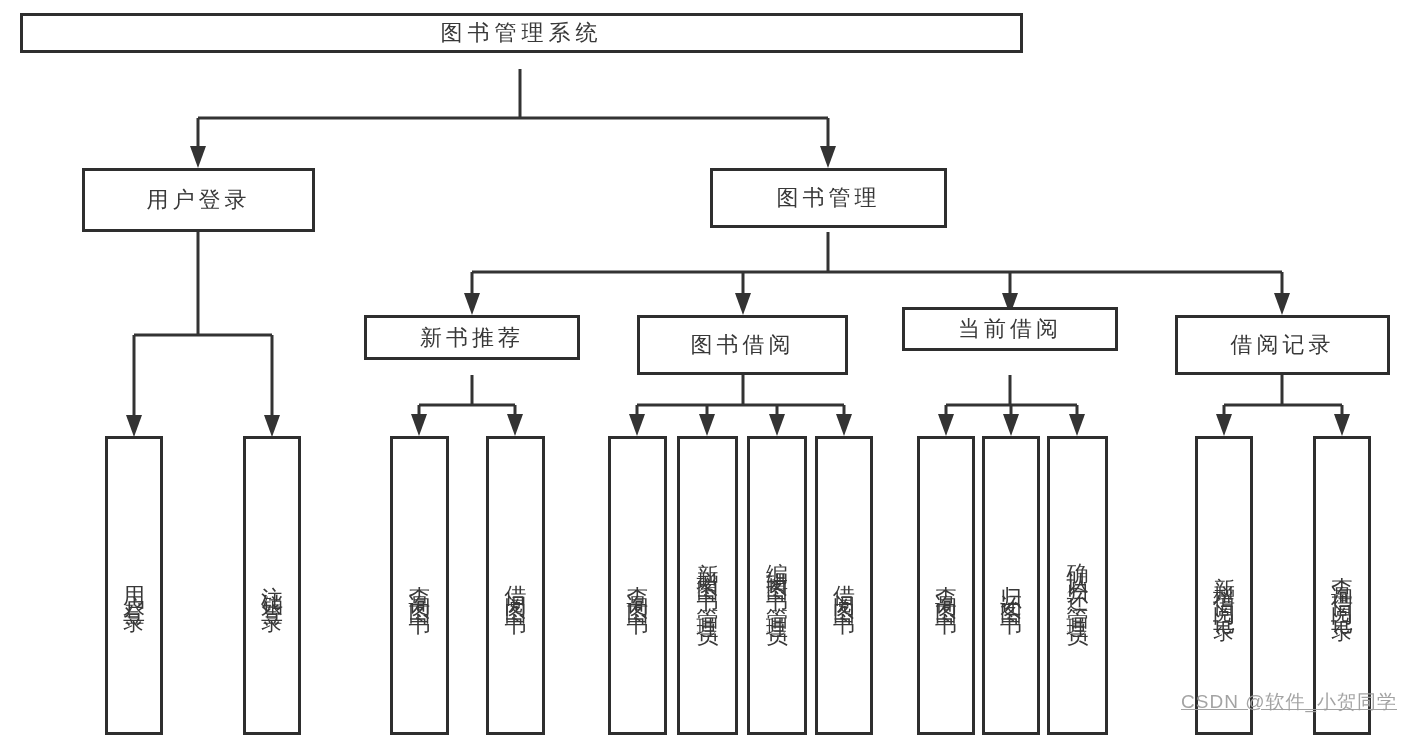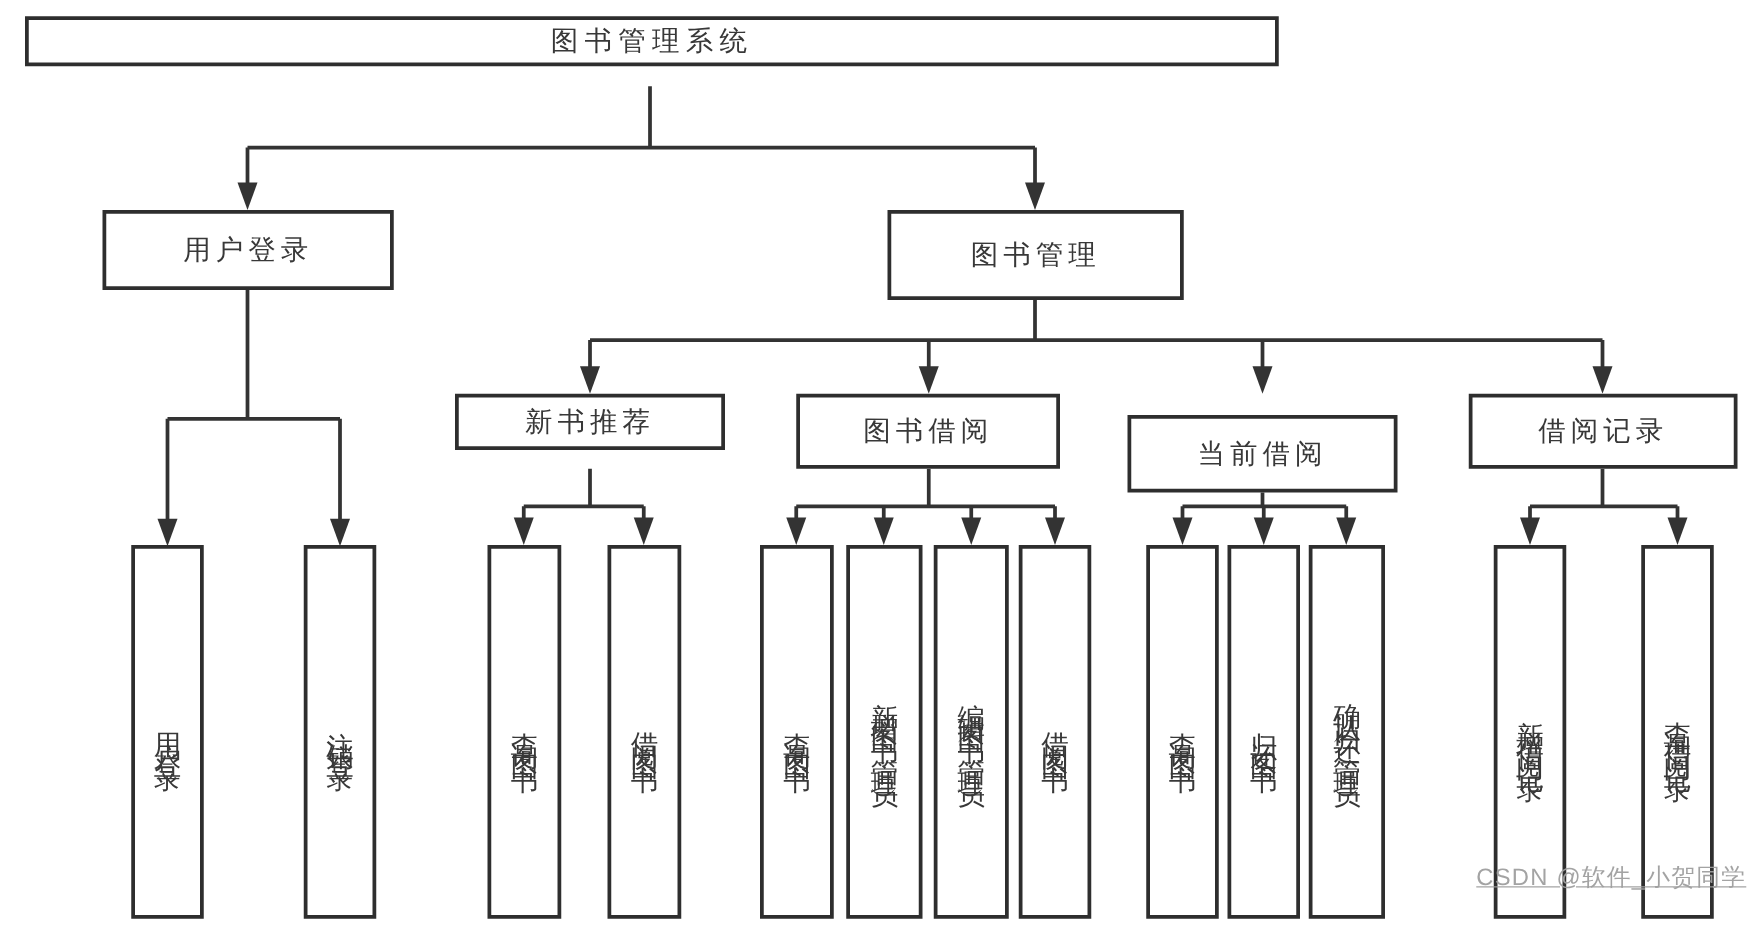--- a/index.html
+++ b/index.html
@@ -112,31 +112,31 @@
     </g>
   </svg>
 
   <div class="node h root" style="left:20px;top:13px;width:1003px;height:40px">
     <span class="lbl">图书管理系统</span>
   </div>
 
   <div class="node h" style="left:82px;top:168px;width:233px;height:64px">
     <span class="lbl">用户登录</span>
   </div>
-  <div class="node h" style="left:710px;top:168px;width:237px;height:72px">
+  <div class="node h" style="left:710px;top:168px;width:237px;height:60px">
     <span class="lbl">图书管理</span>
   </div>
 
   <div class="node h" style="left:364px;top:315px;width:216px;height:45px">
     <span class="lbl">新书推荐</span>
   </div>
   <div class="node h" style="left:637px;top:315px;width:211px;height:60px">
     <span class="lbl">图书借阅</span>
   </div>
-  <div class="node h" style="left:902px;top:332px;width:216px;height:62px">
+  <div class="node h" style="left:902px;top:307px;width:216px;height:44px">
     <span class="lbl">当前借阅</span>
   </div>
   <div class="node h" style="left:1175px;top:315px;width:215px;height:60px">
     <span class="lbl">借阅记录</span>
   </div>
 
   <div class="node v" style="left:105px;top:436px;width:58px;height:299px">
     <span class="lbl">用户登录</span>
   </div>
   <div class="node v" style="left:243px;top:436px;width:58px;height:299px">

